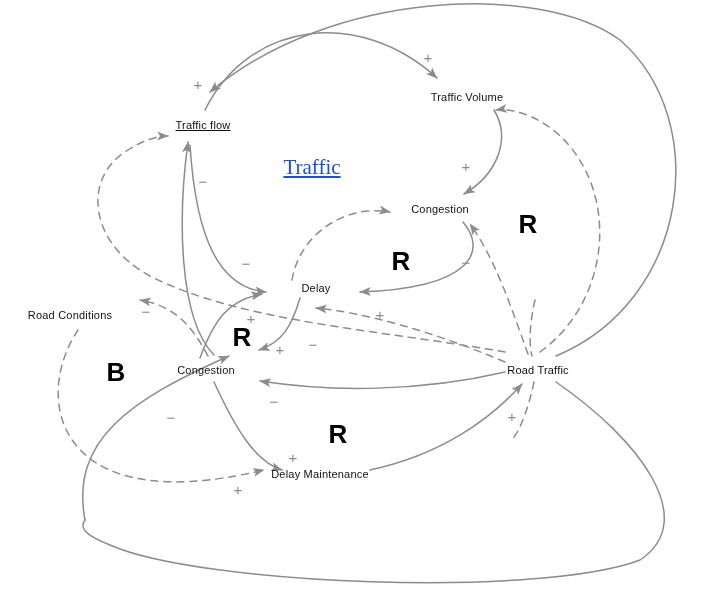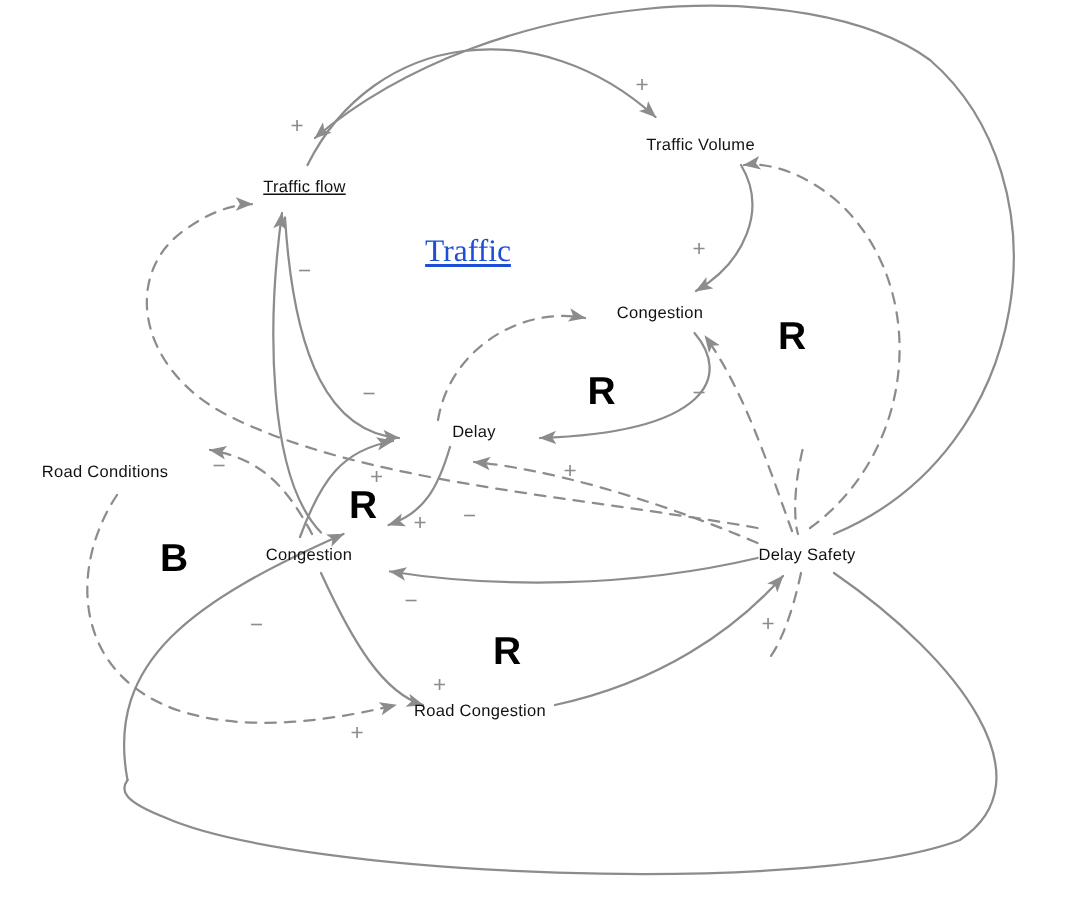--- a/index.html
+++ b/index.html
@@ -116,22 +116,22 @@
   <span>Traffic</span>
 </div>
 
 <div id="nodes-layer">
     <div class="node-label" style="left: 203px; top: 125px; text-decoration: underline;">Traffic flow</div>
     <div class="node-label" style="left: 467px; top: 97px;">Traffic Volume</div>
     <div class="node-label" style="left: 440px; top: 209px;">Congestion</div>
     <div class="node-label" style="left: 316px; top: 288px;">Delay</div>
     <div class="node-label" style="left: 70px; top: 315px;">Road Conditions</div>
     <div class="node-label" style="left: 206px; top: 370px;">Congestion</div>
-    <div class="node-label" style="left: 538px; top: 370px;">Delay Safety</div>
-    <div class="node-label" style="left: 320px; top: 474px;">Road Congestion</div>
+    <div class="node-label" style="left: 538px; top: 370px;">Road Traffic</div>
+    <div class="node-label" style="left: 320px; top: 474px;">Delay Maintenance</div>
   </div>
 <div id="loops-layer">
     <div class="loop-label" style="left: 528px; top: 224px;">R</div>
     <div class="loop-label" style="left: 401px; top: 261px;">R</div>
     <div class="loop-label" style="left: 242px; top: 337px;">R</div>
     <div class="loop-label" style="left: 116px; top: 372px;">B</div>
     <div class="loop-label" style="left: 338px; top: 434px;">R</div>
   </div>
 <div id="polarity-layer">
     <div class="polarity" style="left: 198px; top: 84px;">+</div>

